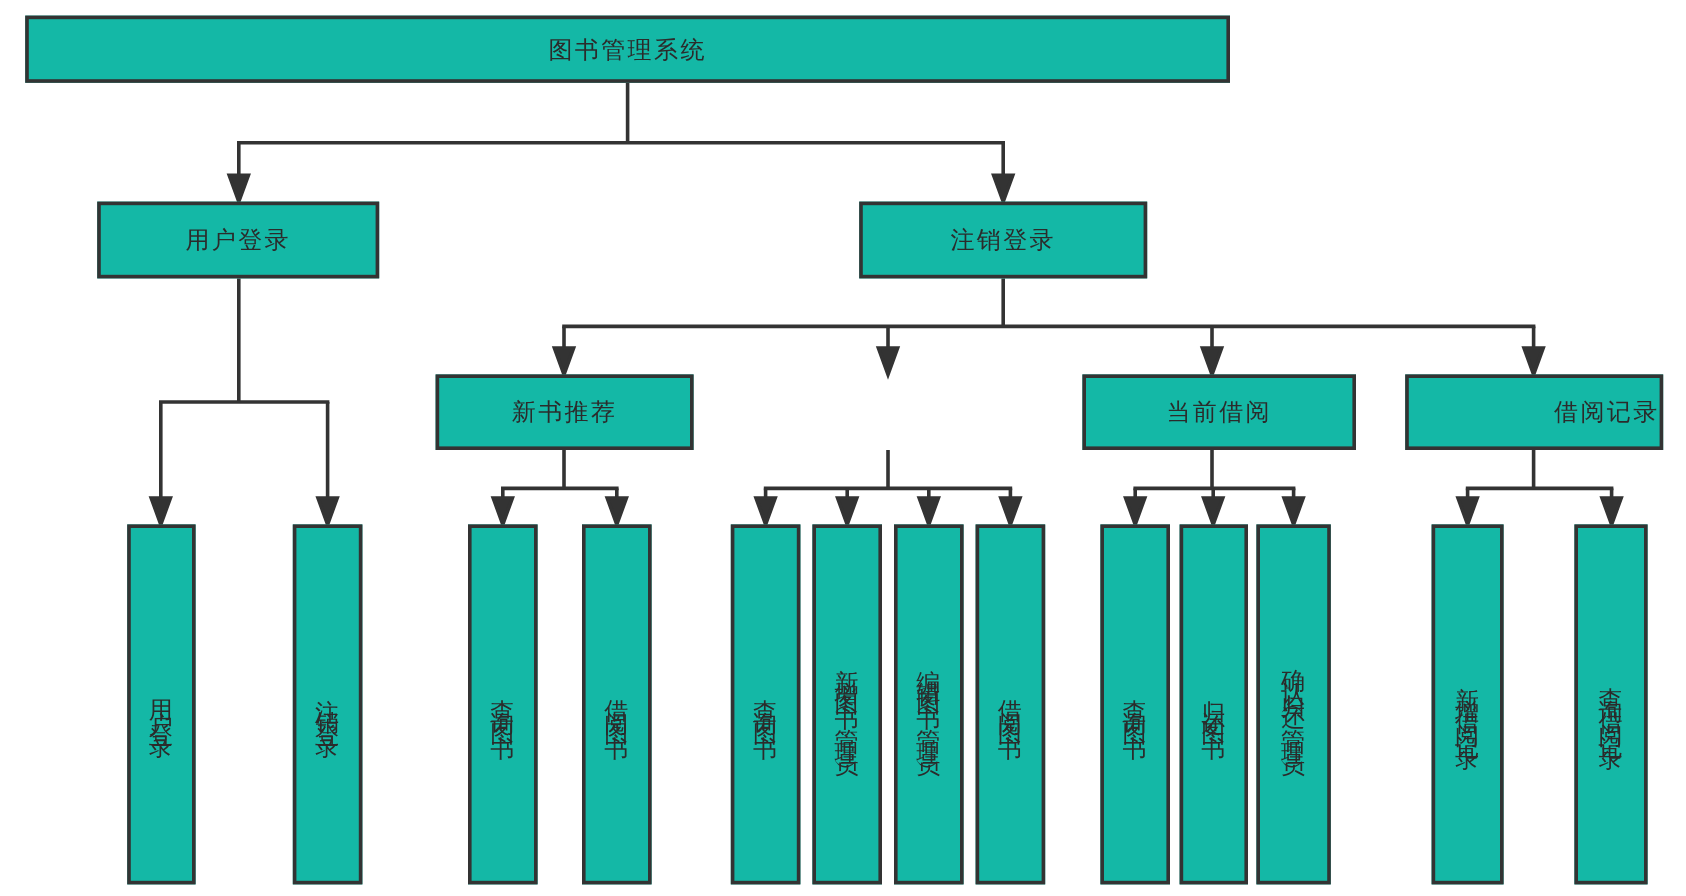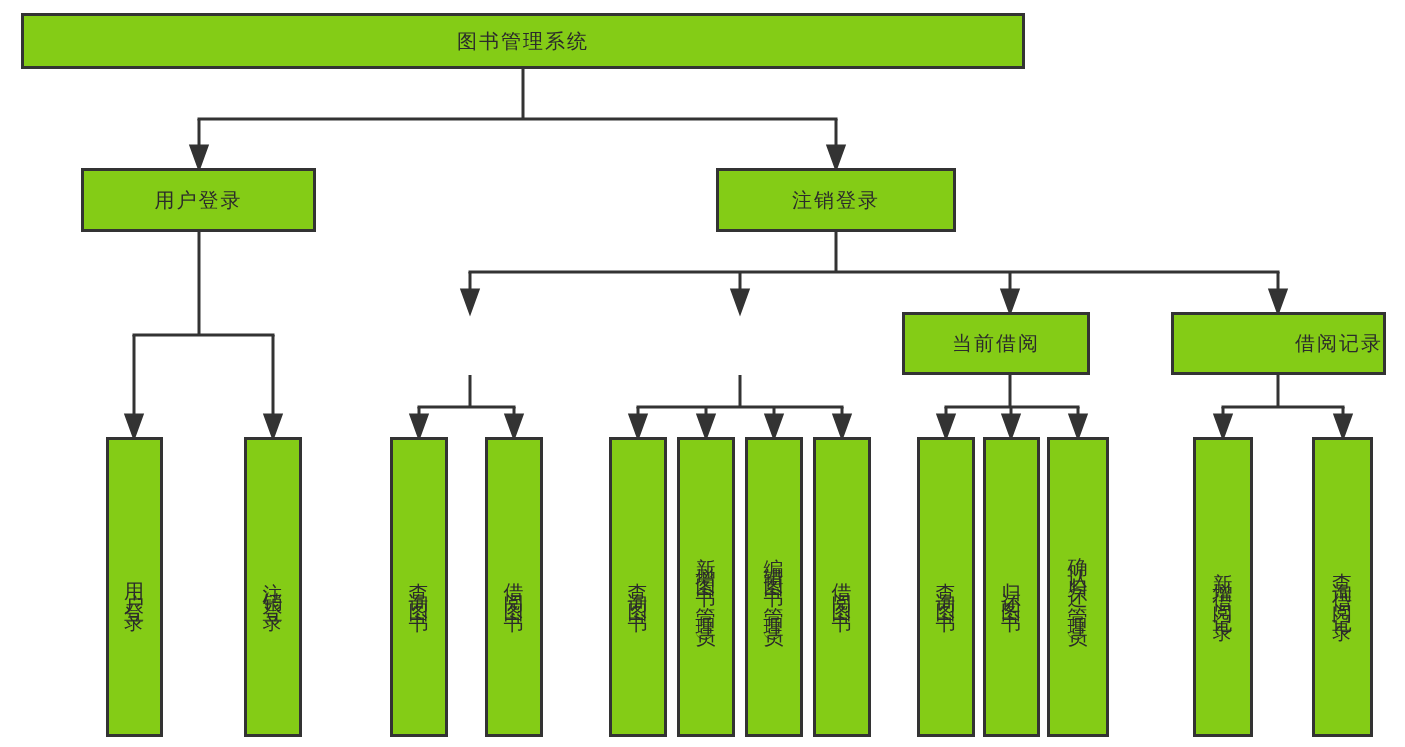--- a/index.html
+++ b/index.html
@@ -13,21 +13,21 @@
   }
   .connectors {
     position: absolute;
     left: 0; top: 0;
     width: 1405px; height: 747px;
   }
   .box {
     position: absolute;
     box-sizing: border-box;
     border: 3px solid #333333;
-    background: #84cc16;
+    background: #14b8a6;
     display: flex;
     align-items: center;
     justify-content: center;
     color: #2b2b2b;
   }
   .hlabel {
     font-size: 20px;
     letter-spacing: 2px;
     white-space: nowrap;
   }
@@ -49,21 +49,21 @@
     white-space: nowrap;
     z-index: 5;
   }
   
   .n-root { left: 21px;  top: 13px;  width: 1004px; height: 56px; }
   .n-l2a  { left: 81px;  top: 168px; width: 235px;  height: 64px; }
   .n-l2b  { left: 716px; top: 168px; width: 240px;  height: 64px; }
   .n-l3   { top: 312px; height: 63px; }
   .n-s1   { left: 363px;  width: 215px; }
   .n-s2   { left: 632px;  width: 216px; }
-  .n-s3   { left: 902px;  width: 188px; }
+  .n-s3   { left: 902px;  width: 228px; }
   .n-s4   { left: 1171px; width: 215px; justify-content: flex-end; }
   .leaf   { top: 437px; height: 300px; }
   .n-a1 { left: 106px;  width: 57px; }
   .n-a2 { left: 244px;  width: 58px; }
   .n-b1 { left: 390px;  width: 58px; }
   .n-b2 { left: 485px;  width: 58px; }
   .n-c1 { left: 609px;  width: 58px; }
   .n-c2 { left: 677px;  width: 58px; }
   .n-c3 { left: 745px;  width: 58px; }
   .n-c4 { left: 813px;  width: 58px; }
@@ -160,20 +160,23 @@
     <span class="hlabel">图书管理系统</span>
   </div>
 
   <div class="box n-l2a">
     <span class="hlabel">用户登录</span>
   </div>
   <div class="box n-l2b">
     <span class="hlabel">注销登录</span>
   </div>
 
+  <div class="box n-l3 n-s1">
+    <span class="hlabel">新书推荐</span>
+  </div>
   <div class="box n-l3 n-s3">
     <span class="hlabel">当前借阅</span>
   </div>
   <div class="box n-l3 n-s4">
     <span class="hlabel">借阅记录</span>
   </div>
 
   <div class="box leaf n-a1">
     <span class="vtext">用户登录</span>
   </div>

